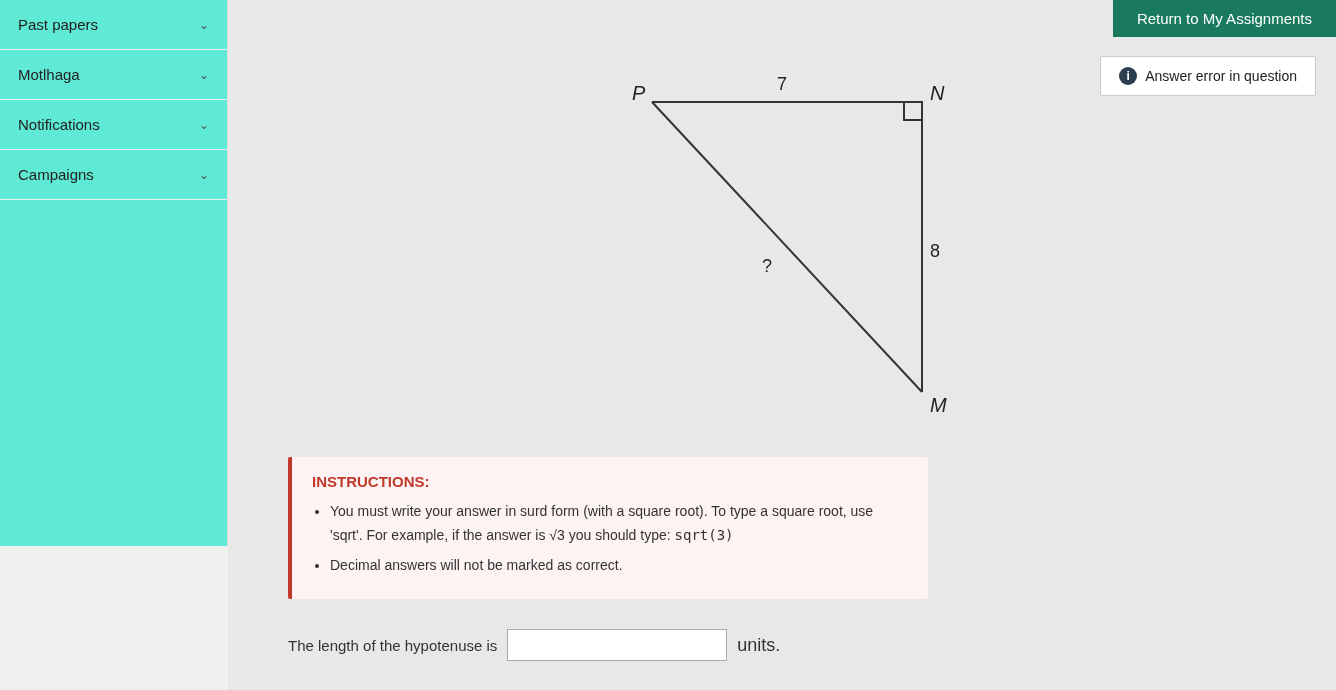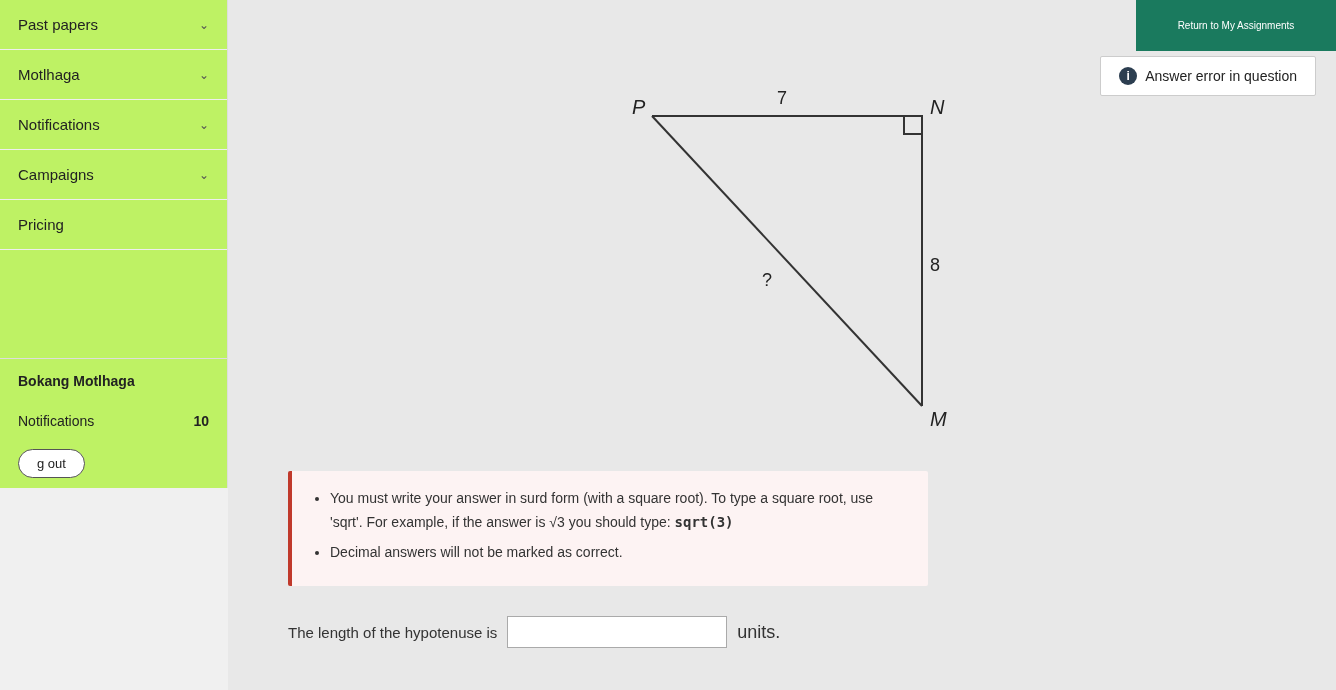--- a/index.html
+++ b/index.html
@@ -9,25 +9,25 @@
       width: 1336px;
       height: 690px;
       overflow: hidden;
       background: #f0f0f0;
     }
 
     
     #sidebar {
       width: 228px;
       min-width: 228px;
-      background: #bef264;
+      background: #5eead4;
       display: flex;
       flex-direction: column;
       border-right: 1px solid #ddd;
-      height: 488px;
+      height: 546px;
     }
 
     .sidebar-item {
       padding: 16px 18px;
       font-size: 15px;
       color: #222;
       display: flex;
       justify-content: space-between;
       align-items: center;
       cursor: pointer;
@@ -90,22 +90,22 @@
       justify-content: flex-end;
       align-items: center;
       padding: 0;
       background: #e8e8e8;
     }
 
     .return-btn {
       background: #1a7a5e;
       color: #fff;
       border: none;
-      padding: 20px 24px;
-      font-size: 10px;
+      padding: 10px 24px;
+      font-size: 15px;
       cursor: pointer;
       font-weight: 500;
       min-width: 200px;
     }
 
     .report-btn {
       position: absolute;
       right: 20px;
       top: 56px;
       background: #fff;
@@ -162,21 +162,21 @@
     }
     .instr-list {
       list-style: disc;
       padding-left: 18px;
       font-size: 14px;
       color: #333;
       line-height: 1.7;
     }
     .instr-list li { margin-bottom: 6px; }
     .instr-code {
-      font-weight: bold;
+      font-weight: normal;
       font-family: monospace;
     }
 
     
     #answer-section {
       margin: 20px 60px;
     }
     .answer-label {
       font-size: 16px;
       font-weight: bold;
@@ -222,34 +222,21 @@
     <span class="chevron">⌄</span>
   </div>
   <div class="sidebar-item">
     <span>Notifications</span>
     <span class="chevron">⌄</span>
   </div>
   <div class="sidebar-item">
     <span>Campaigns</span>
     <span class="chevron">⌄</span>
   </div>
-  <div class="sidebar-item">
-    <span>Pricing</span>
-  </div>
-
-  <div class="sidebar-bottom">
-    <div class="sidebar-user">Bokang Motlhaga</div>
-    <div class="sidebar-notifications">
-      <span>Notifications</span>
-      <span class="notif-badge">10</span>
-    </div>
-    <div class="sidebar-logout">
-      <button class="logout-btn">g out</button>
-    </div>
-  </div>
+
 </div>
 
 <div id="main">
 
   <div id="topbar">
     <button class="return-btn">Return to My Assignments</button>
   </div>
 
   <button class="report-btn">
     <span class="report-icon">i</span>
@@ -273,20 +260,21 @@
 
       <text x="245" y="28" font-size="18" fill="#222">7</text>
 
       <text x="398" y="195" font-size="18" fill="#222">8</text>
 
       <text x="230" y="210" font-size="18" fill="#222">?</text>
     </svg>
   </div>
 
   <div id="instructions-box">
+    <div class="instr-title">INSTRUCTIONS:</div>
     <ul class="instr-list">
       <li>
         You must write your answer in surd form (with a square root). To type a square root, use 'sqrt'. For example, if the answer is √3 you should type: <span class="instr-code">sqrt(3)</span>
       </li>
       <li>Decimal answers will not be marked as correct.</li>
     </ul>
   </div>
 
   <div id="answer-section">
     <div class="answer-row">

